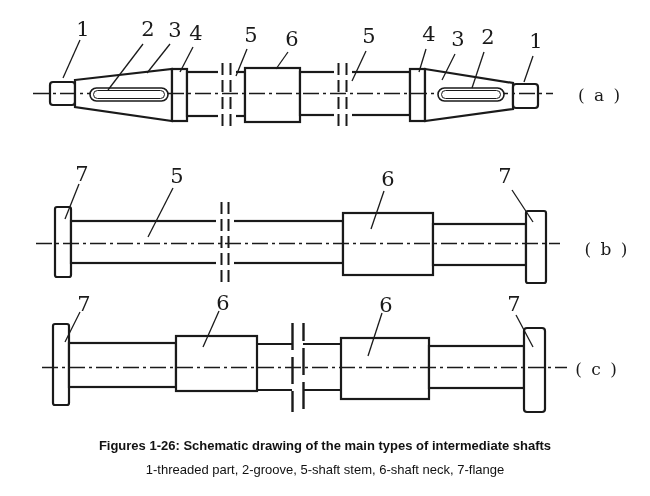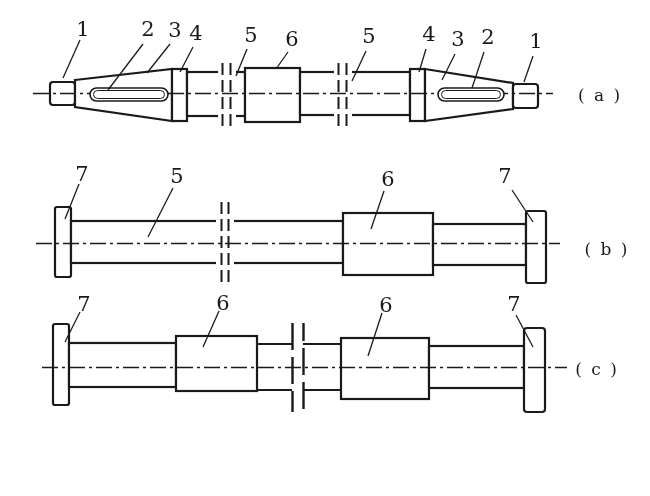--- a/index.html
+++ b/index.html
@@ -165,13 +165,17 @@
         <text class="callout" x="386" y="312">6</text>
       </g>
       <g>
         <line class="leader" x1="516" y1="315" x2="533" y2="347"></line>
         <text class="callout" x="514" y="311">7</text>
       </g>
       <text class="panel-label" x="597" y="375">( c )</text>
     </g>
   </svg>
 
+  <div class="caption">
+    <p class="cap-title">Figures 1-26: Schematic drawing of the main types of intermediate shafts</p>
+    <p class="cap-legend">1-threaded part, 2-groove, 5-shaft stem, 6-shaft neck, 7-flange</p>
+  </div>
 </div>
 
 </body></html>

